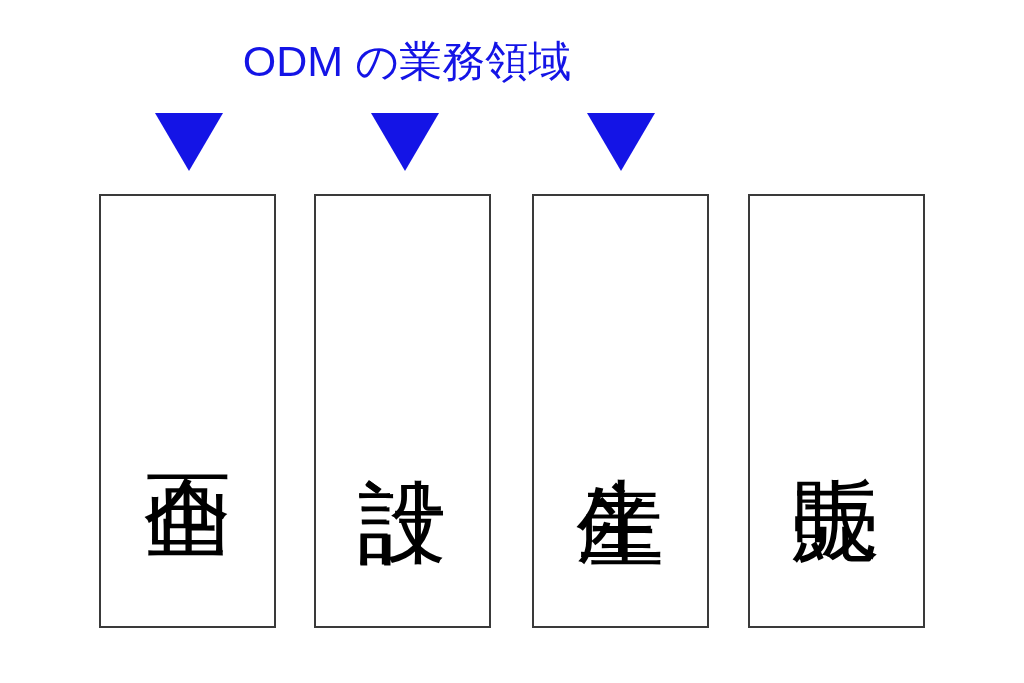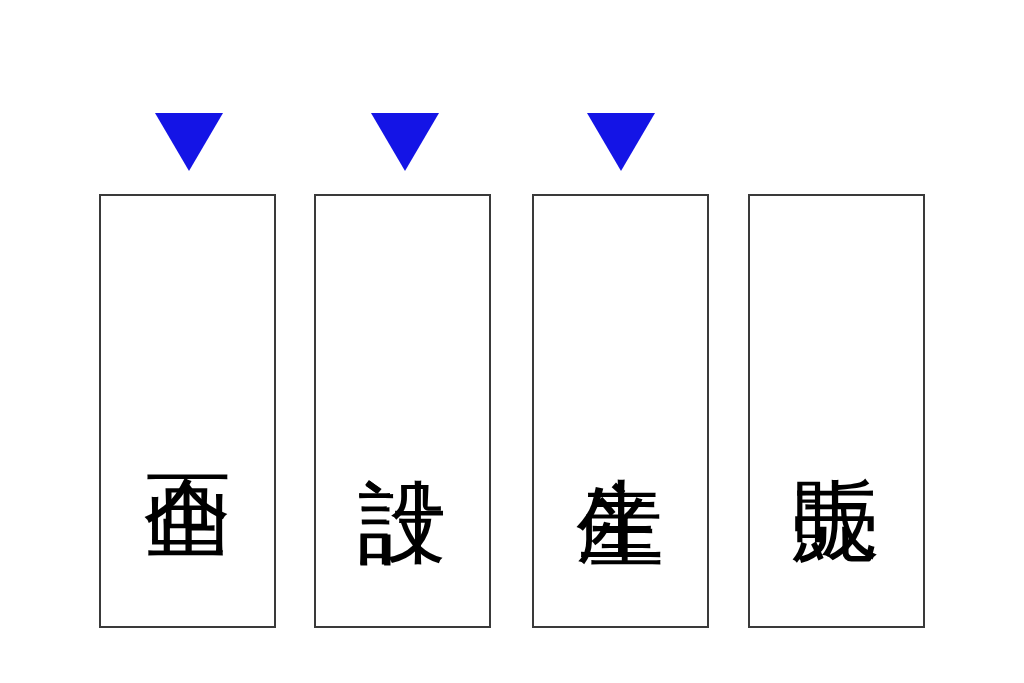--- a/index.html
+++ b/index.html
@@ -82,20 +82,21 @@
     white-space: nowrap;
     font-weight: 400;
     transform: translateY(-4px);
   }
 </style>
 </head>
 <body>
 
 <div id="canvas">
 
+  <div id="diagram-title">ODM の業務領域</div>
 
   <div class="flow-arrow" id="flow-arrow-1"></div>
   <div class="flow-arrow" id="flow-arrow-2"></div>
   <div class="flow-arrow" id="flow-arrow-3"></div>
 
   <div class="stage-box" id="stage-box-1">
     <span class="stage-label">企画</span>
   </div>
 
   <div class="stage-box" id="stage-box-2">

